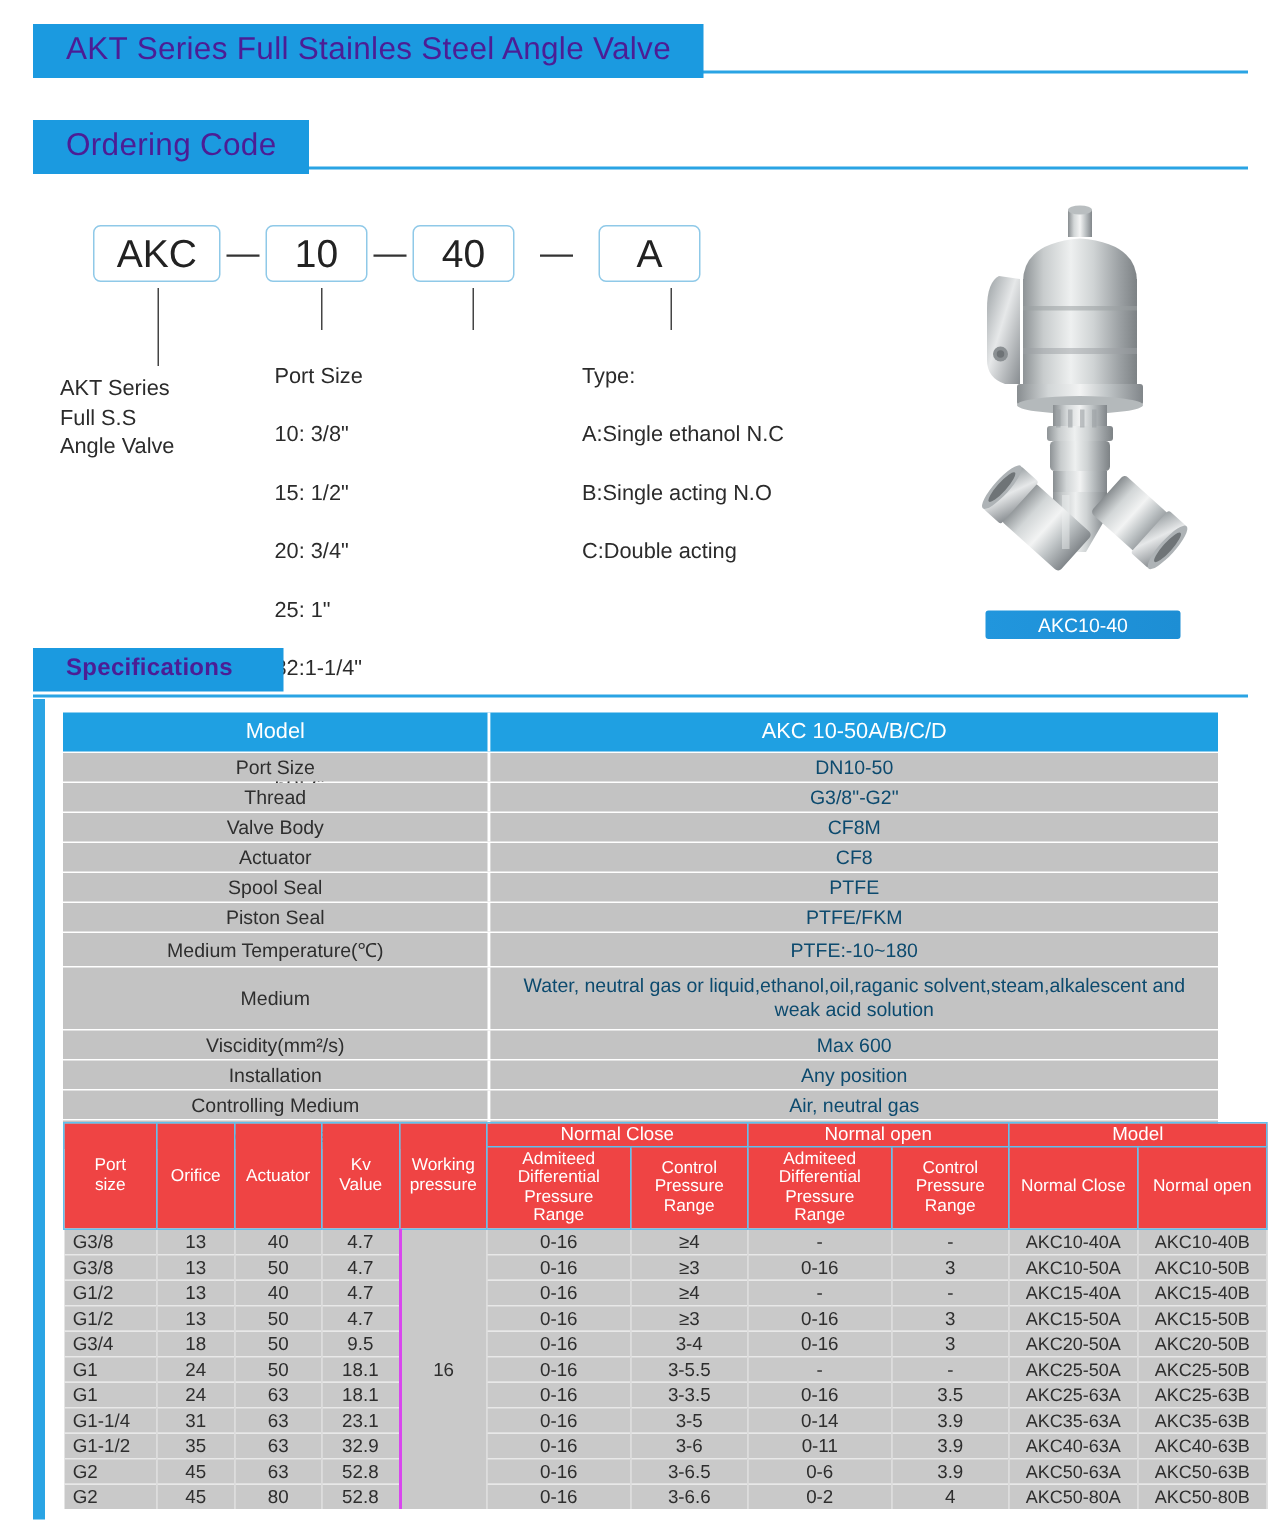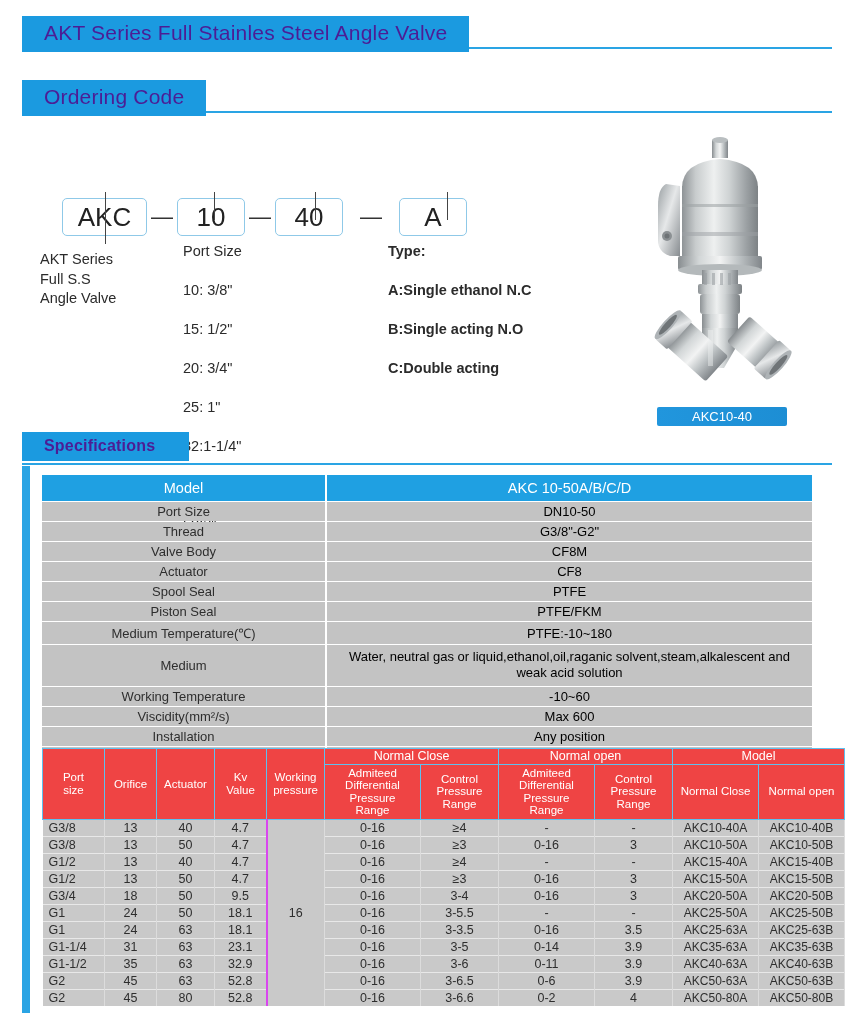--- a/index.html
+++ b/index.html
@@ -39,21 +39,21 @@
 
   #title-section { position: absolute; left: 22px; top: 16px; width: 810px; height: 34px; }
   #title-section .banner-rule { bottom: 1px; left: 0; right: 0; }
 
   #ordering-section { position: absolute; left: 22px; top: 80px; width: 810px; height: 34px; }
   #ordering-section .banner-rule { bottom: 1px; left: 0; right: 0; }
 
   
   #ordering-body { position: absolute; left: 0; top: 140px; width: 853px; height: 290px; }
 
-  .code-row { position: absolute; left: 62px; top: 10px; display: flex; align-items: center; margin-top: 48px; }
+  .code-row { position: absolute; left: 62px; top: 10px; display: flex; align-items: center; }
   .code-box {
     border: 1px solid #8fc9e8;
     border-radius: 5px;
     background: #fff;
     font-size: 26px;
     color: #222;
     text-align: center;
     height: 38px;
     line-height: 36px;
     padding: 0 6px;
@@ -139,21 +139,21 @@
     width: 285px;
     background: #c3c3c3;
     text-align: center;
     color: #2e2e2e;
     font-weight: normal;
     border-right: 2px solid #fff;
   }
   td.val {
     background: #c3c3c3;
     text-align: center;
-    color: #000000;
+    color: #0c4a6e;
   }
   td.val.tall { text-align: center; padding: 4px 8px 5px 8px; line-height: 16px; }
 
   
   #data-table-wrap { position: absolute; left: 42px; top: 748px; width: 770px; }
   table.data {
     width: 100%;
     border-collapse: collapse;
     font-size: 12px;
     table-layout: fixed;
@@ -226,21 +226,21 @@
     <span class="hdr">10: 3/8"</span>
     <span class="hdr">15: 1/2"</span>
     <span class="hdr">20: 3/4"</span>
     <span class="hdr">25: 1"</span>
     <span class="hdr">32:1-1/4"</span>
     <span class="hdr">40:1-1/2"</span>
     <span class="hdr">50:2"</span>
   </div>
 
 
-  <div class="col-text" style="left:388px; top:82px; width:170px;font-weight:bold;">
+  <div class="col-text" style="left:388px; top:82px; width:170px;">
     <span class="hdr">Type:</span>
     <span class="hdr">A:Single ethanol N.C</span>
     <span class="hdr">B:Single acting N.O</span>
     <span class="hdr">C:Double acting</span>
   </div>
 </div>
 
 <div id="product-figure">
   <svg id="valve-photo" viewBox="0 0 210 270">
     <defs>
@@ -355,24 +355,20 @@
         </tr>
         <tr>
           <td class="lbl">Medium Temperature(℃)</td>
           <td class="val">PTFE:-10~180</td>
         </tr>
         <tr>
           <td class="lbl">Medium</td>
           <td class="val tall">Water, neutral gas or liquid,ethanol,oil,raganic solvent,steam,alkalescent and weak acid solution</td>
         </tr>
         <tr>
-          <td class="lbl">Working Temperature</td>
-          <td class="val">-10~60</td>
-        </tr>
-        <tr>
           <td class="lbl">Viscidity(mm²/s)</td>
           <td class="val">Max 600</td>
         </tr>
         <tr>
           <td class="lbl">Installation</td>
           <td class="val">Any position</td>
         </tr>
         <tr>
           <td class="lbl">Controlling Medium</td>
           <td class="val">Air, neutral gas</td>

